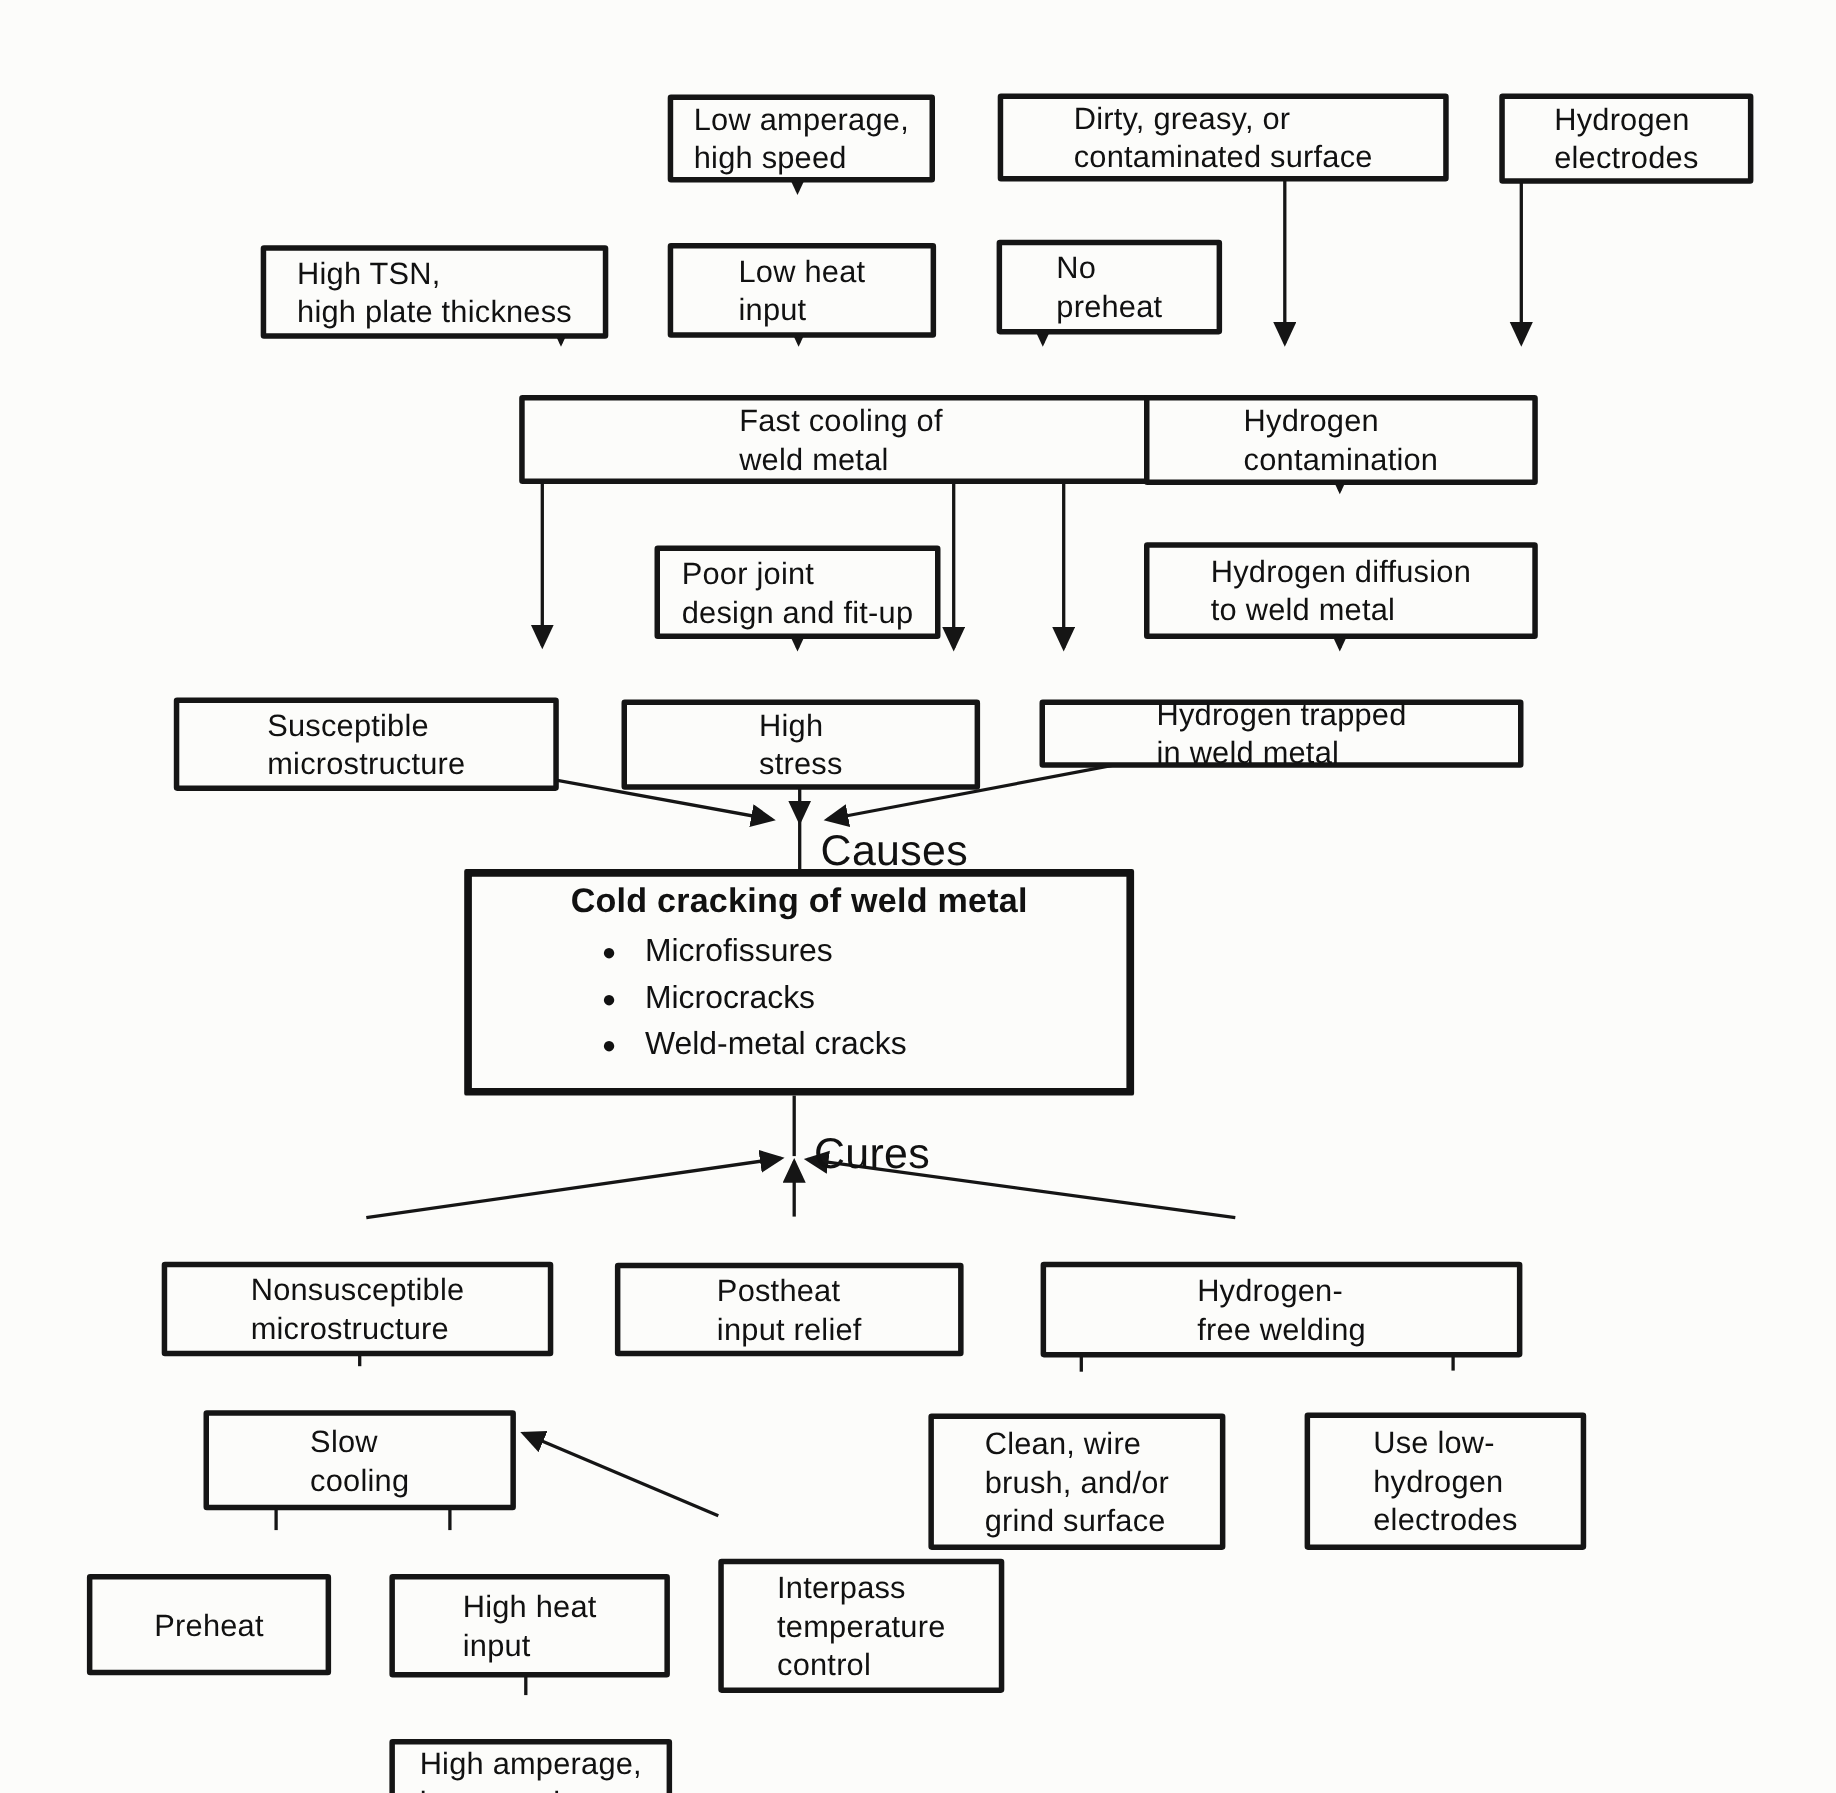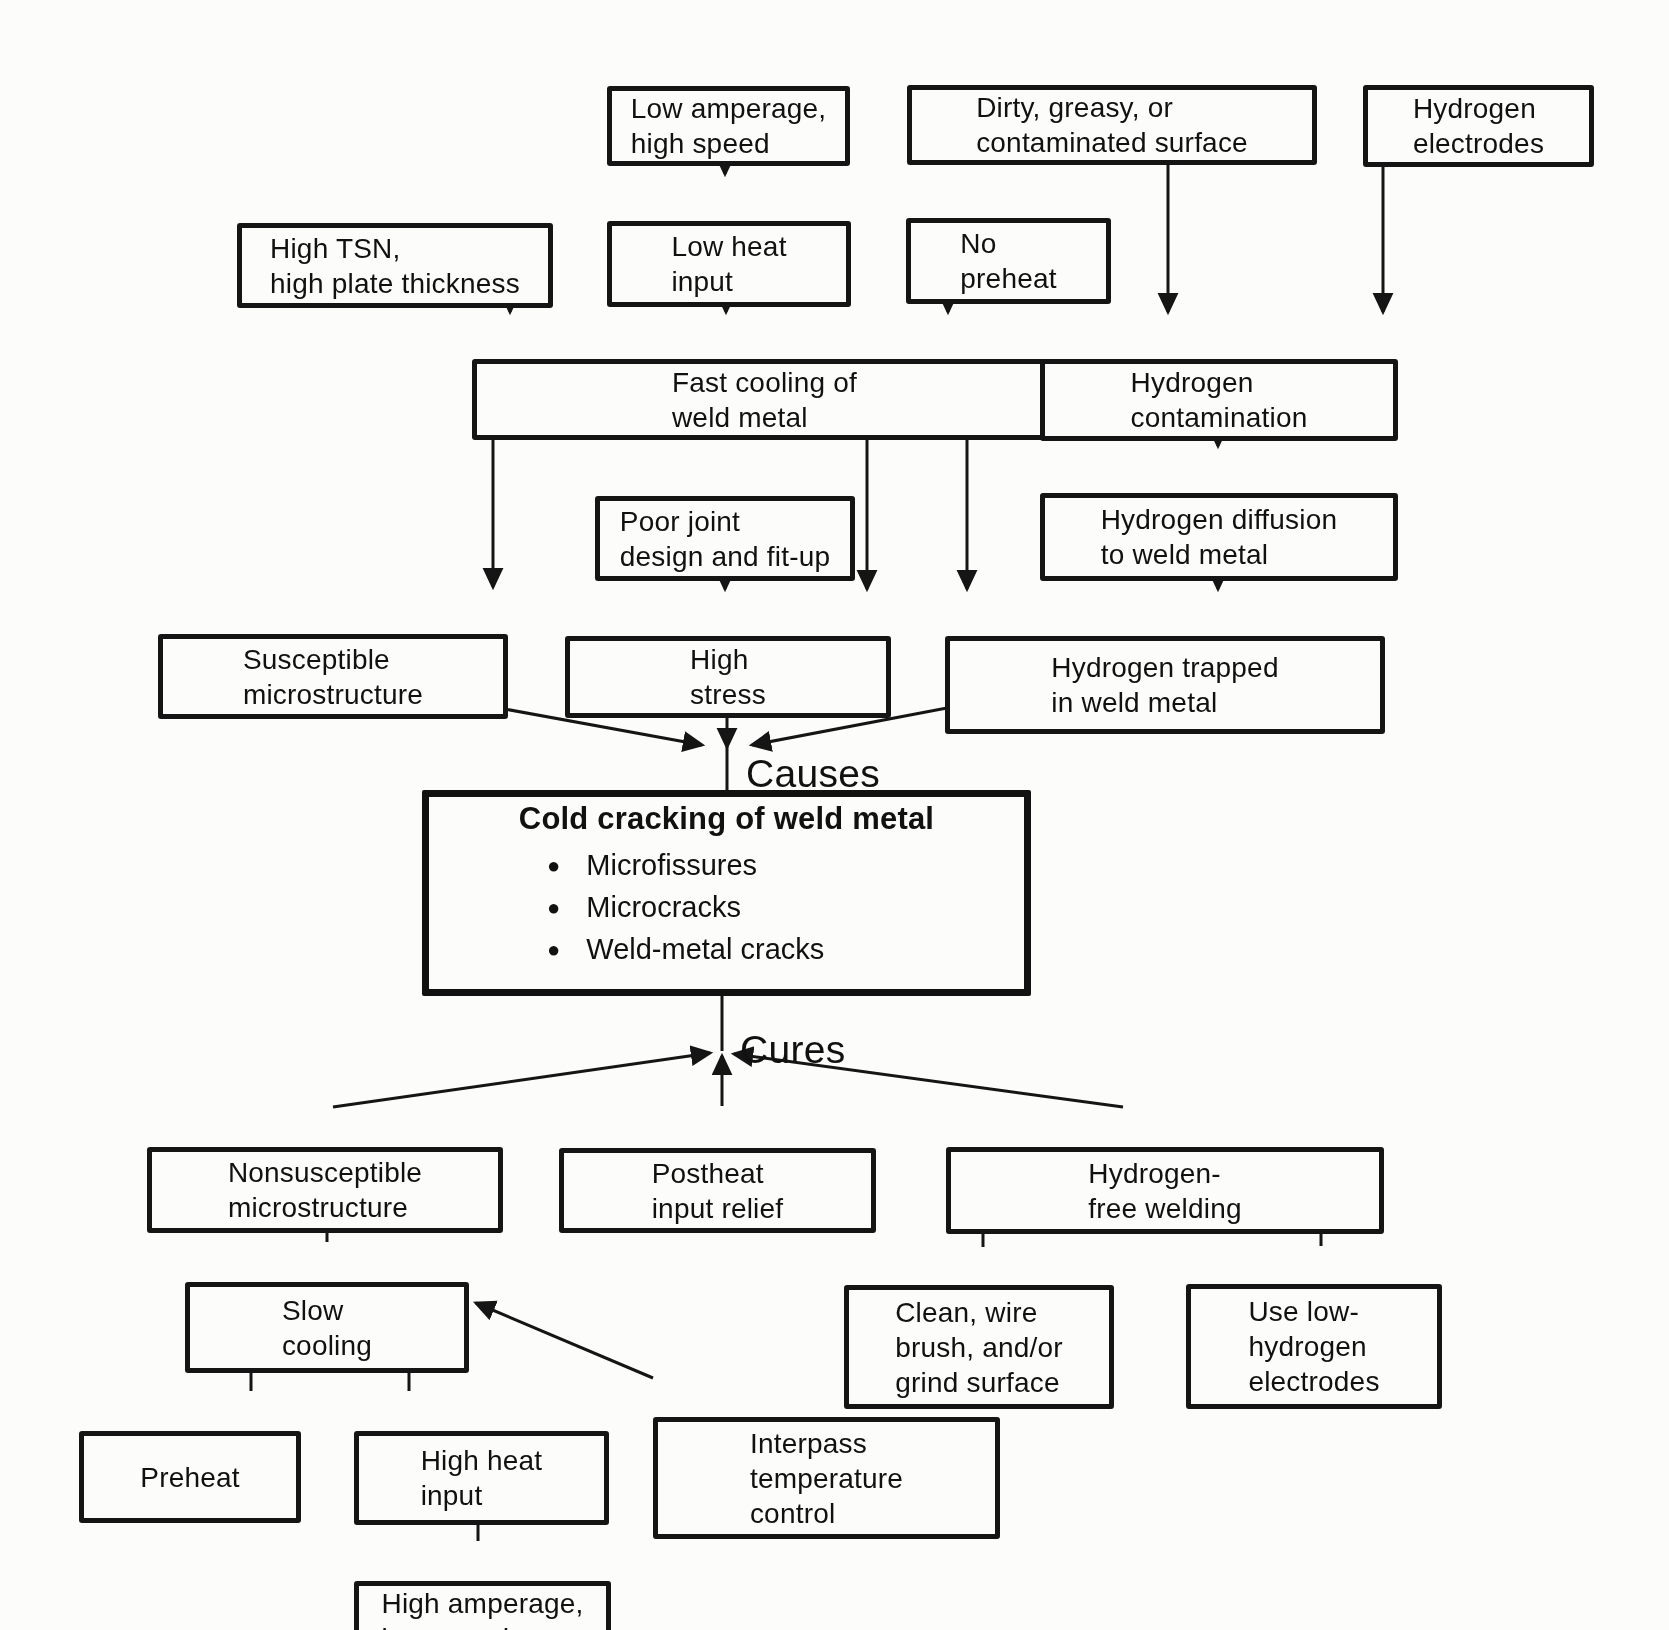--- a/index.html
+++ b/index.html
@@ -153,21 +153,21 @@
   </div>
 
   <div class="node" style="left:158px;top:594px;width:350px;height:85px">
     <span class="node-text">Susceptible
 microstructure</span>
   </div>
   <div class="node" style="left:565px;top:596px;width:326px;height:82px">
     <span class="node-text">High
 stress</span>
   </div>
-  <div class="node" style="left:945px;top:596px;width:440px;height:98px">
+  <div class="node" style="left:945px;top:596px;width:440px;height:62px">
     <span class="node-text">Hydrogen trapped
 in weld metal</span>
   </div>
 
   <div class="flow-label" style="left:746px;top:752px">Causes</div>
 
   <div class="central" style="left:422px;top:790px;width:609px;height:206px">
     <div class="central-title">Cold cracking of weld metal</div>
     <div class="bullet-row">
       <span class="bullet-dot">●</span>
@@ -213,21 +213,21 @@
 electrodes</span>
   </div>
 
   <div class="node" style="left:79px;top:1391px;width:222px;height:92px">
     <span class="node-text">Preheat</span>
   </div>
   <div class="node" style="left:354px;top:1391px;width:255px;height:94px">
     <span class="node-text">High heat
 input</span>
   </div>
-  <div class="node" style="left:653px;top:1377px;width:347px;height:122px">
+  <div class="node" style="left:653px;top:1377px;width:260px;height:122px">
     <span class="node-text">Interpass
 temperature
 control</span>
   </div>
   <div class="node" style="left:354px;top:1541px;width:257px;height:80px">
     <span class="node-text">High amperage,
 low speed</span>
   </div>
 
 </div>

